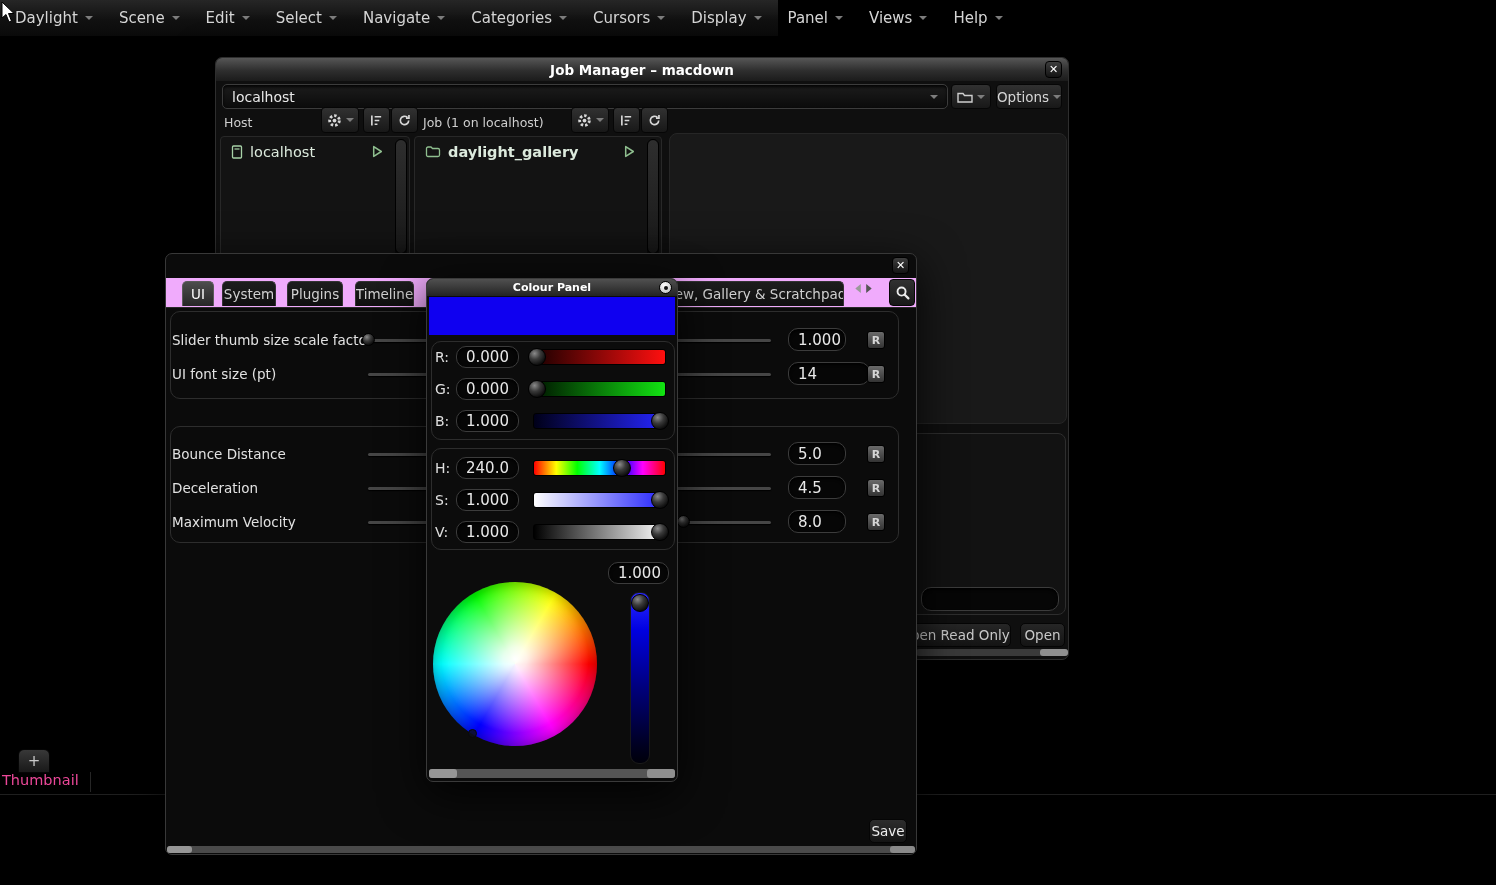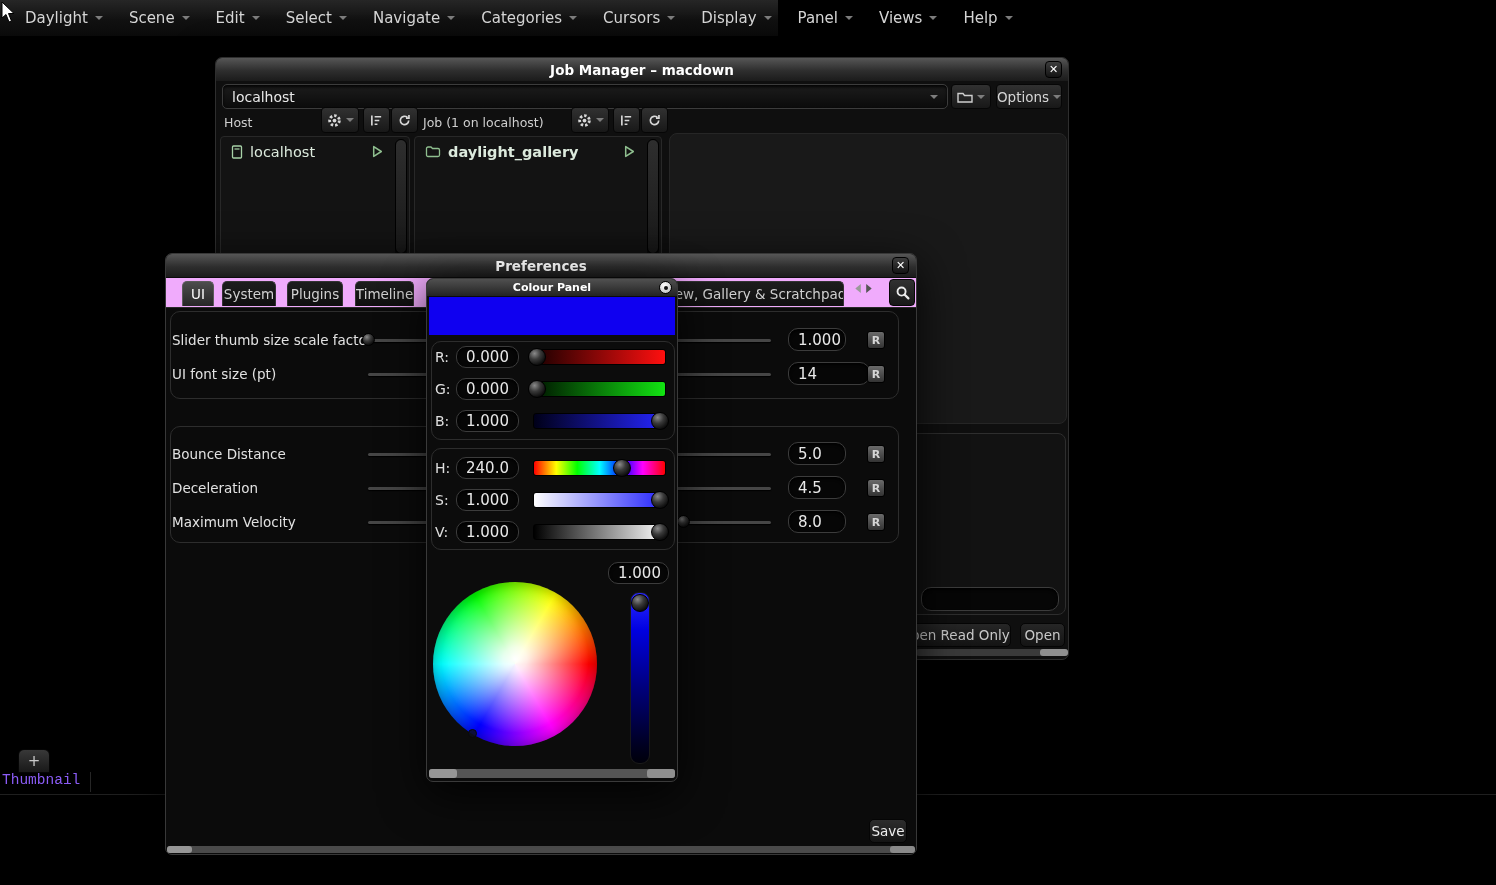--- a/index.html
+++ b/index.html
@@ -2,21 +2,21 @@
 <html><head>
 <meta charset="utf-8">
 <style>
   html,body{margin:0;padding:0;background:#000;}
   #screen{position:relative;width:1496px;height:885px;background:#000;overflow:hidden;
           font-family:"DejaVu Sans",sans-serif;color:#ddd;}
 
   
   .menubar{position:absolute;left:0;top:0;width:778px;height:36px;
            background:linear-gradient(#262626,#111 55%,#0a0a0a);
-           display:flex;align-items:center;padding-left:12px;box-sizing:border-box;}
+           display:flex;align-items:center;padding-left:2px;box-sizing:border-box;}
   .menu-item{display:flex;align-items:center;gap:7px;padding:0 13px;height:100%;
              font-size:15px;color:#d6d6d6;cursor:default;}
   .caret{width:0;height:0;border:4px solid transparent;border-top-color:#7d7d7d;margin-top:4px;}
 
   
   .window{position:absolute;background:#0f0f0f;border:1px solid #2e2e2e;border-radius:7px;
           box-shadow:0 12px 45px rgba(0,0,0,.85);}
   .titlebar{height:23px;background:linear-gradient(#565656,#2e2e2e 55%,#1b1b1b);
             border-radius:6px 6px 0 0;color:#fff;font-weight:bold;font-size:13.5px;
             display:flex;align-items:center;justify-content:center;}
@@ -141,21 +141,21 @@
         <span>Help</span>
         <span class="caret"></span>
       </div>
   </div>
 
   <svg style="position:absolute;left:1px;top:2px;" width="16" height="22" viewBox="0 0 16 22">
     <path d="M1 0 L1 16 L5 12.5 L8 20 L10.5 19 L7.5 11.5 L13 11.5 Z" fill="#fff" stroke="#000" stroke-width="1"></path>
   </svg>
 
   <div class="push-btn" style="left:18px;top:749px;width:32px;height:24px;border-radius:6px 6px 0 0;font-size:15px;background:linear-gradient(#383838,#191919);">+</div>
-  <div style="position:absolute;left:2px;top:772px;font-size:14.5px;color:#8b5cf6;font-family:Liberation Mono, monospace;">Thumbnail</div>
+  <div style="position:absolute;left:2px;top:772px;font-size:14.5px;color:#ec4899;">Thumbnail</div>
   <div class="vline" style="left:90px;top:772px;height:20px;"></div>
   <div class="hline" style="left:0;top:794px;width:1496px;"></div>
 
   <div class="window jm">
     <div class="titlebar">
       <span>Job Manager  –  macdown</span>
     </div>
     <div class="close-btn" style="right:6px;">✕</div>
 
     <div class="field jm-combo">
@@ -256,23 +256,20 @@
     </div>
     <div class="push-btn" style="left:804px;top:565px;width:45px;height:24px;">
       <span>Open</span>
     </div>
     <div class="hscroll" style="left:700px;top:591px;width:152px;background:#3a3a3a;">
       <div style="position:absolute;right:0;top:0;width:28px;height:7px;background:#8f8f8f;border-radius:3px;"></div>
     </div>
   </div>
 
   <div class="window prefs">
-    <div class="titlebar">
-      <span>Preferences</span>
-    </div>
     <div class="close-btn" style="right:7px;">✕</div>
 
     <div class="tabs">
       <div class="tab active" style="left:16px;width:32px;justify-content:center;">UI</div>
       <div class="tab" style="left:56px;width:54px;justify-content:center;">System</div>
       <div class="tab" style="left:121px;width:56px;justify-content:center;">Plugins</div>
       <div class="tab" style="left:189px;width:59px;justify-content:center;">Timeline</div>
       <div class="tab" style="left:483px;width:195px;">View, Gallery &amp; Scratchpad</div>
       <div style="position:absolute;left:687px;top:5px;display:flex;gap:3px;align-items:center;">
         <svg width="9" height="11" viewBox="0 0 8 10">

